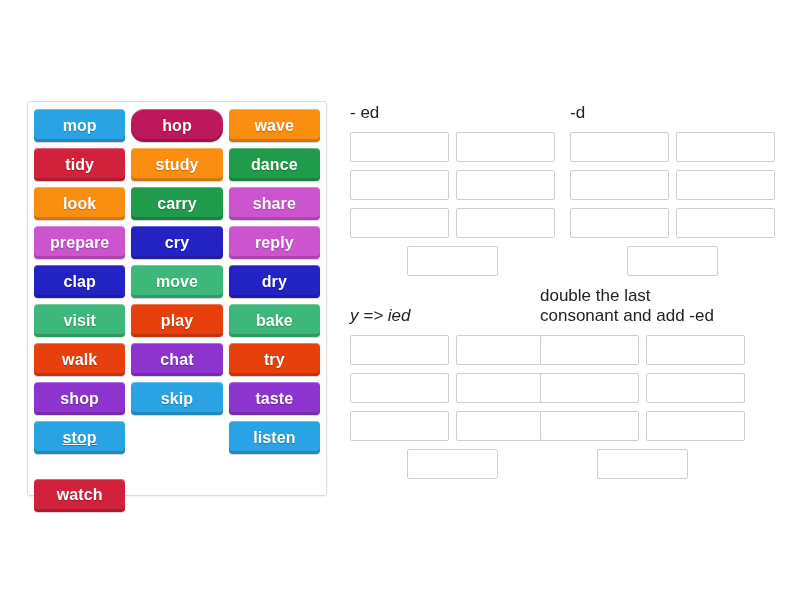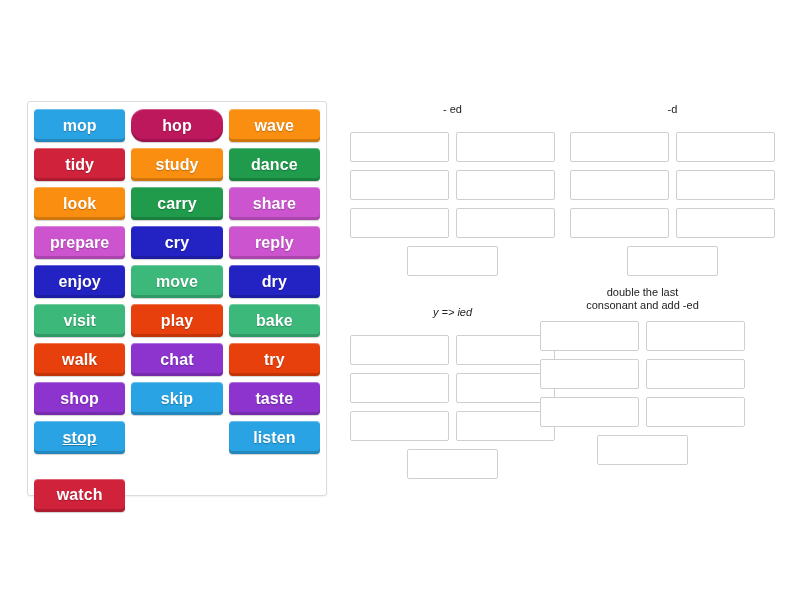--- a/index.html
+++ b/index.html
@@ -84,23 +84,22 @@
     position: absolute;
     width: 205px;
   }
 
   #cat-0 { left: 350px; top: 103px; }
   #cat-1 { left: 570px; top: 103px; }
   #cat-2 { left: 350px; top: 306px; font-style: italic; }
   #cat-3 { left: 540px; top: 306px; }
 
   .cat-header {
-    font-size: 11px;
+    font-size: 17px;
     color: #222222;
-    text-align: center;
     line-height: 1.17;
     margin: 0 0 9px 0;
     font-weight: normal;
     min-height: 20px;
   }
 
   .cat-header.two-line {
     margin-top: -20px;
     margin-bottom: 9px;
   }
@@ -171,21 +170,21 @@
         <div class="tile-cell">
           <div class="tile" style="background: rgb(204, 84, 207);">prepare</div>
         </div>
         <div class="tile-cell">
           <div class="tile" style="background: rgb(35, 35, 196);">cry</div>
         </div>
         <div class="tile-cell">
           <div class="tile" style="background: rgb(204, 84, 207);">reply</div>
         </div>
         <div class="tile-cell">
-          <div class="tile" style="background: rgb(35, 35, 196);">enjoy</div>
+          <div class="tile" style="background: rgb(35, 35, 196);">clap</div>
         </div>
         <div class="tile-cell">
           <div class="tile" style="background: rgb(59, 184, 122);">move</div>
         </div>
         <div class="tile-cell">
           <div class="tile" style="background: rgb(35, 35, 196);">dry</div>
         </div>
         <div class="tile-cell">
           <div class="tile" style="background: rgb(59, 184, 122);">visit</div>
         </div>

